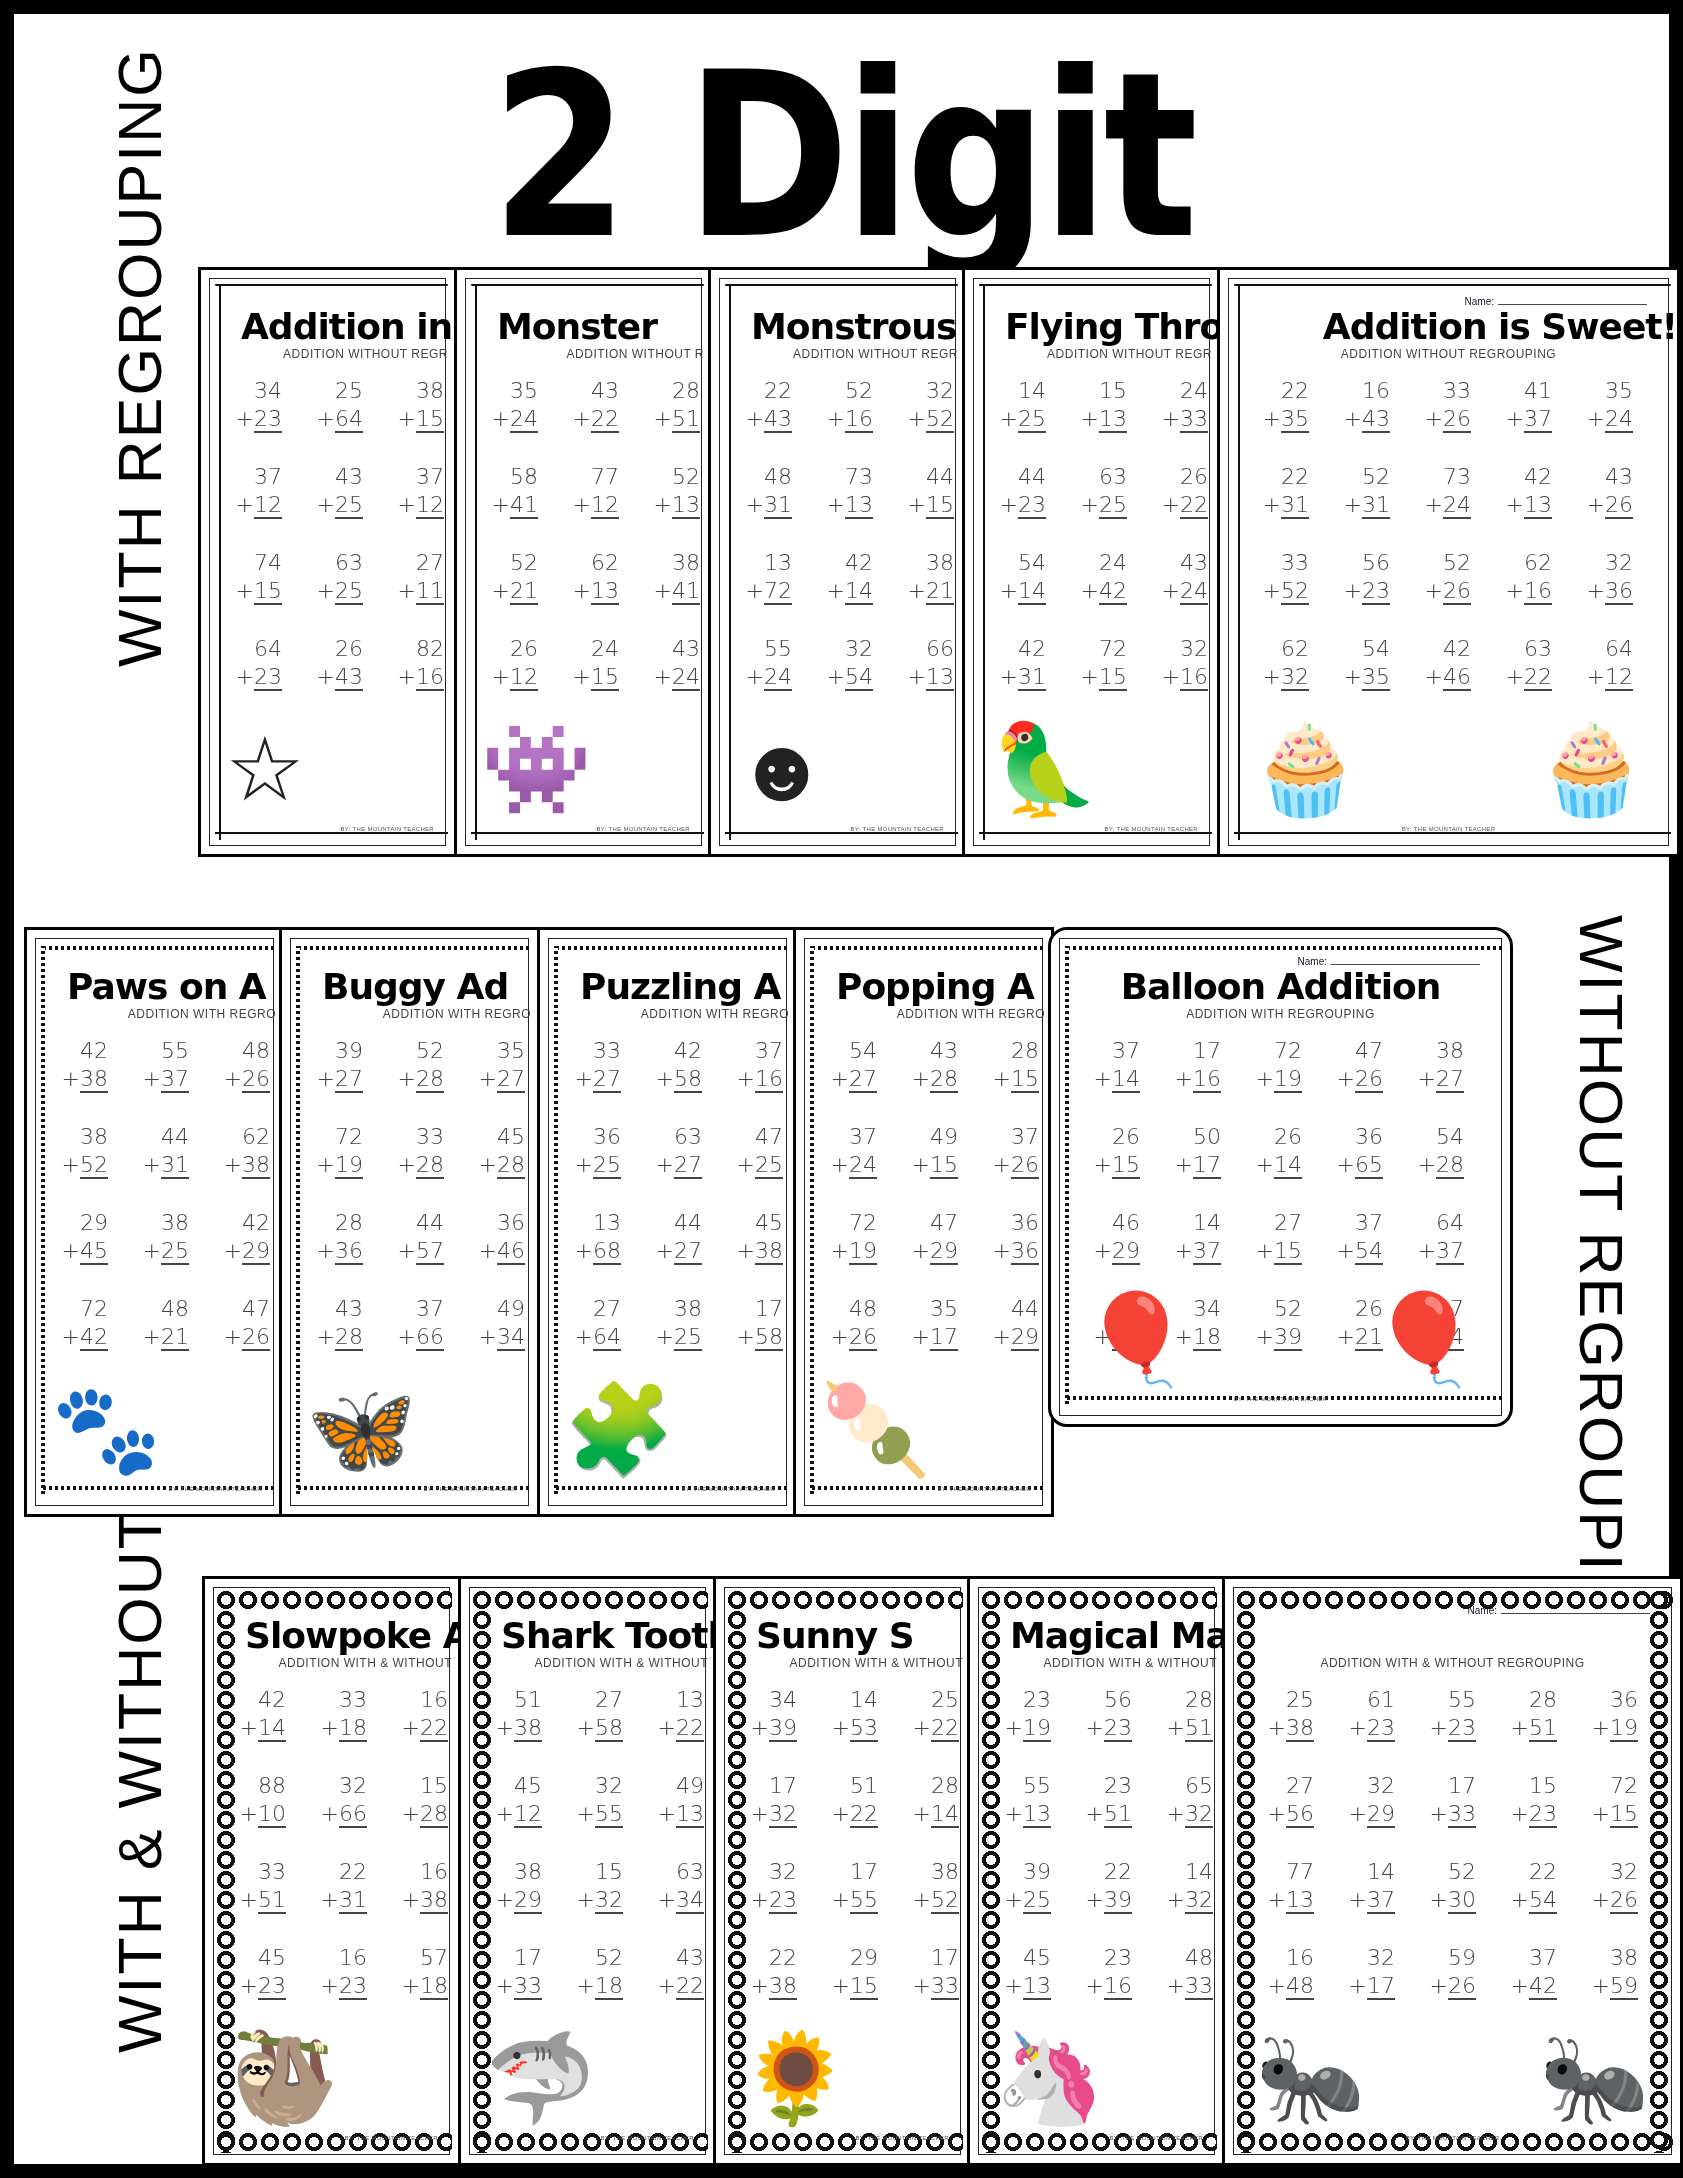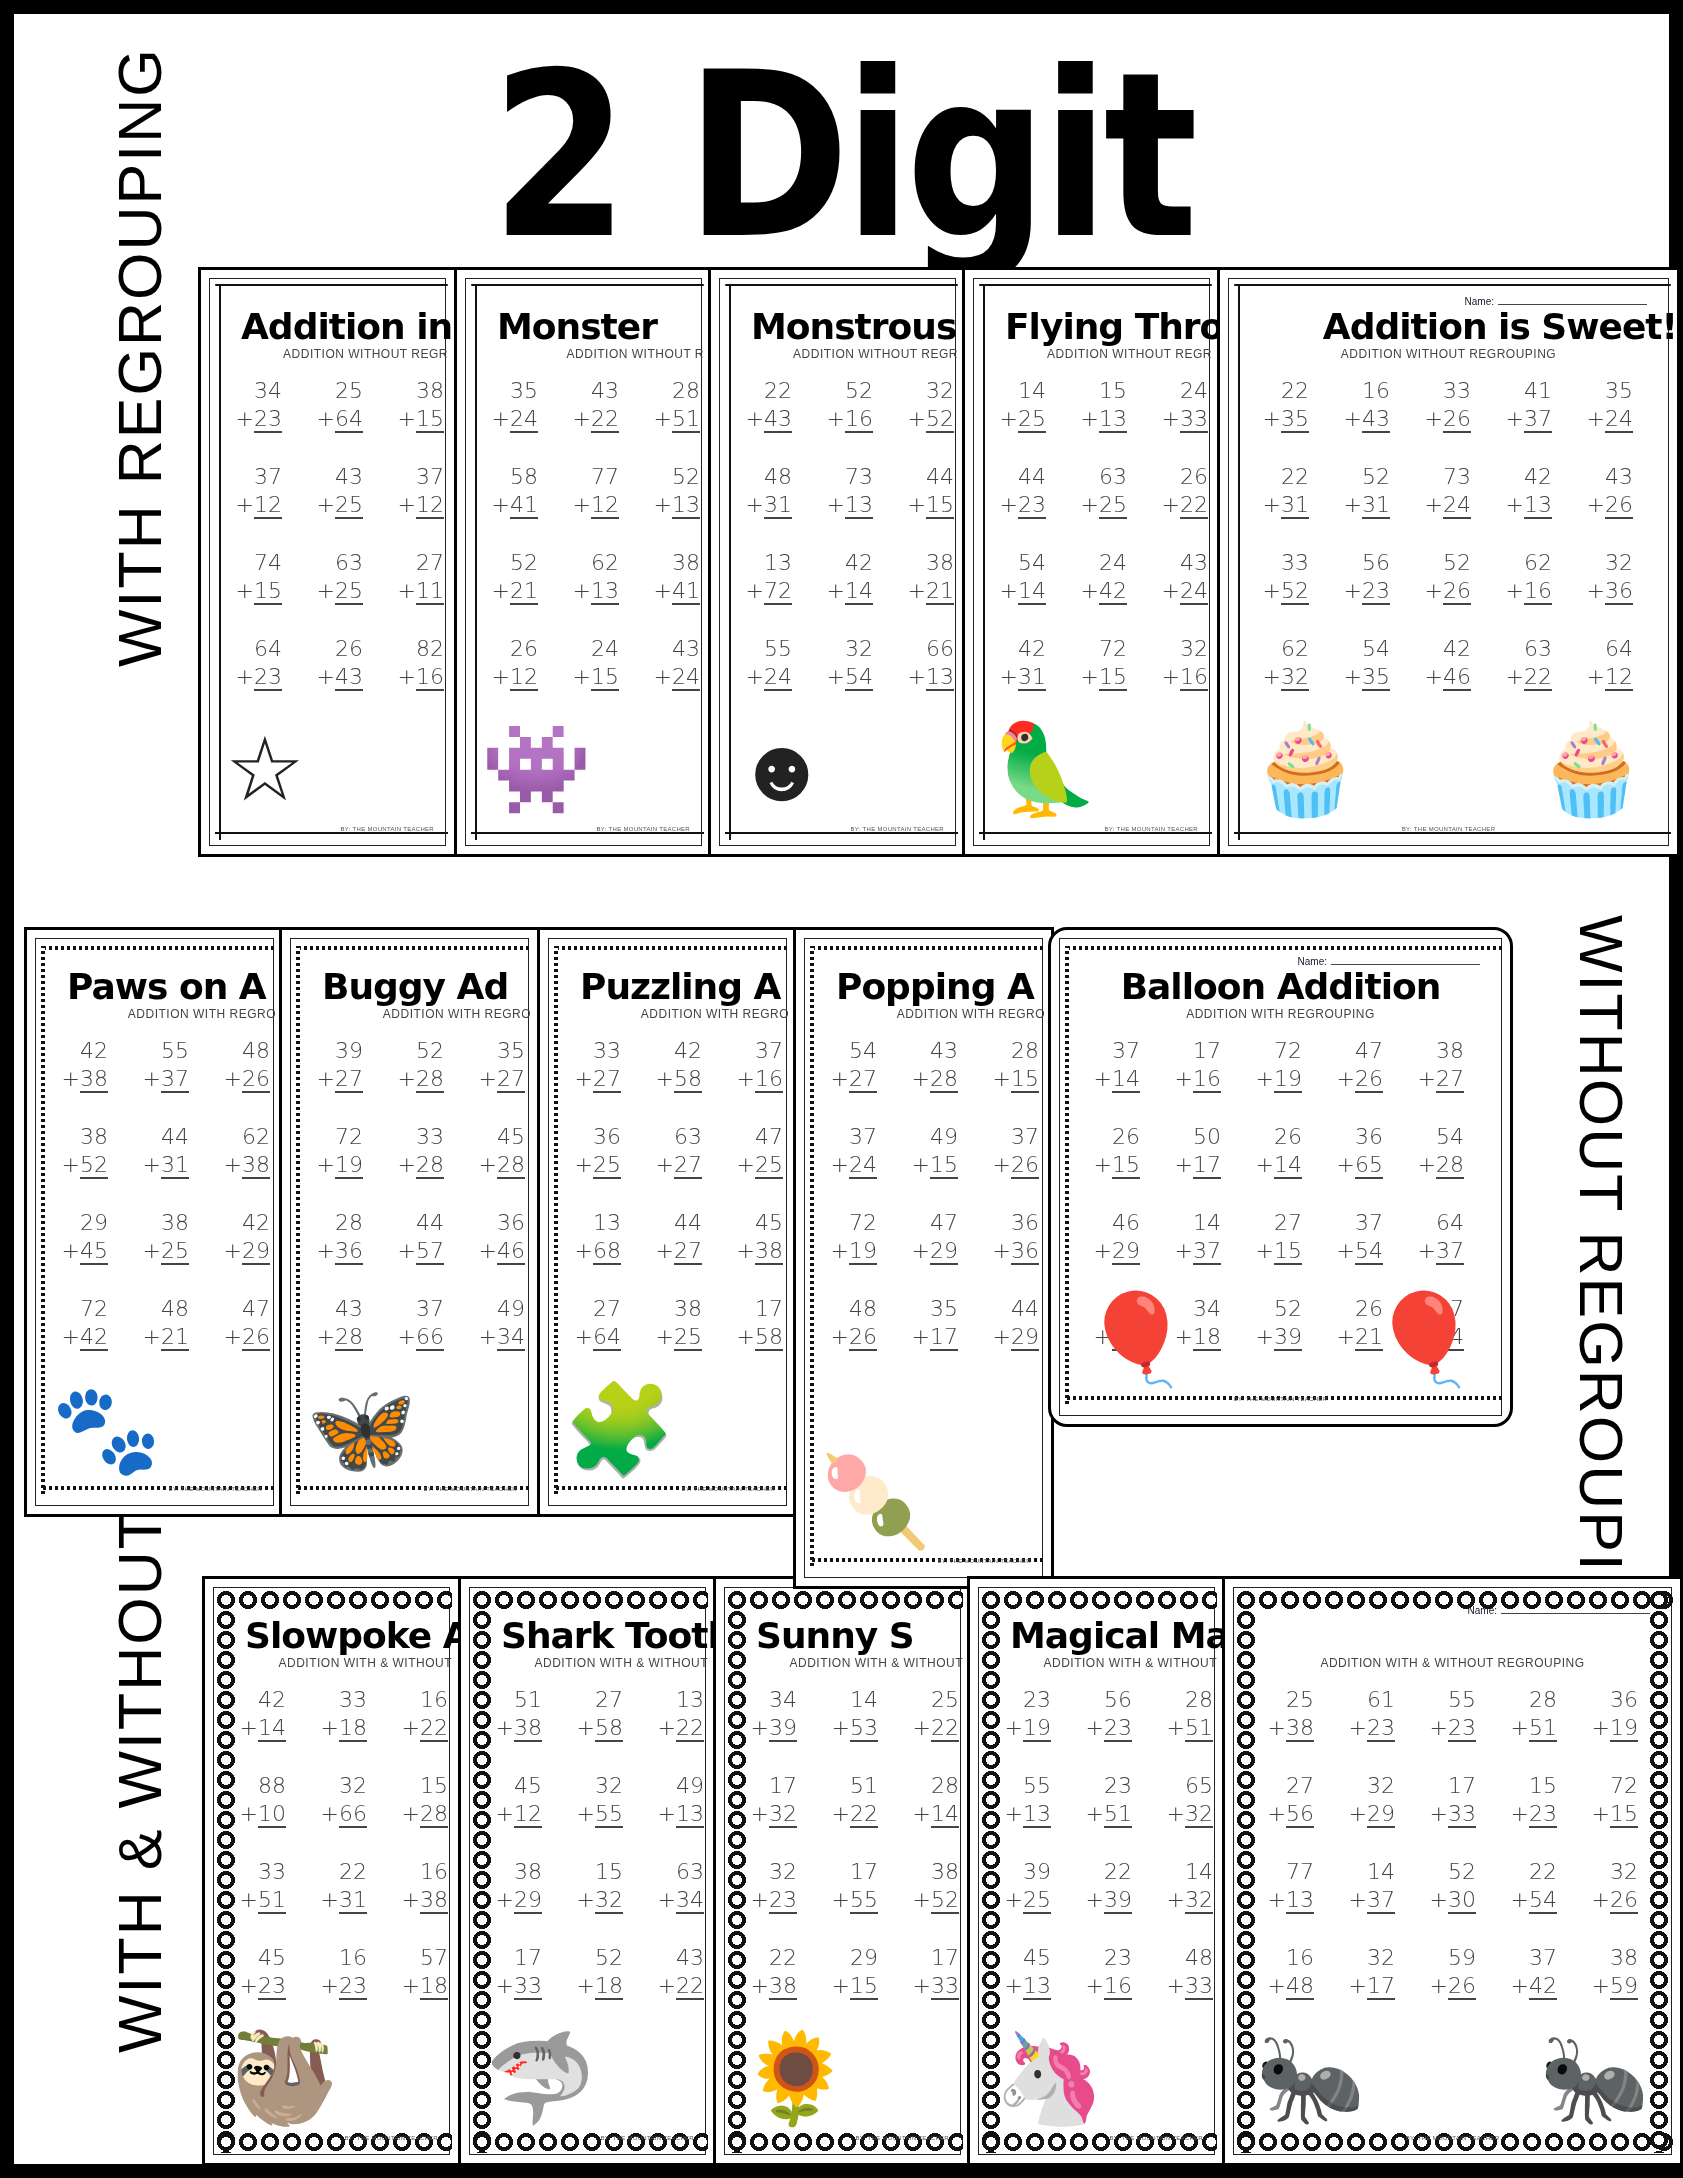--- a/index.html
+++ b/index.html
@@ -553,21 +553,21 @@
         <span class="b">+<span class="num">25</span></span>
       </div>
           <div class="prob">
         <span class="b">17</span>
         <span class="b">+<span class="num">58</span></span>
       </div>
         </div>
         <div class="clipart" style="left:24px; bottom:40px;">🧩</div>
         <div class="credit" style="">BY: THE MOUNTAIN TEACHER</div>
       </div>
-      <div class="sheet zig" style="left: 779px; top: 913px; width: 261px; height: 662px; z-index: 4;">
+      <div class="sheet zig" style="left: 779px; top: 913px; width: 261px; height: 590px; z-index: 4;">
         <div class="inner"></div>
       <div class="deco-top"></div>
       <div class="deco-left"></div>
       <div class="deco-bottom"></div>
         <div class="sheet-title" style="left:40px;">Popping A</div>
         <div class="sheet-sub" style="right:6px;">ADDITION WITH REGRO</div>
         <div class="problems" style="left:22px; top:107px; grid-template-columns: repeat(3, 81px);">
           <div class="prob">
         <span class="b">54</span>
         <span class="b">+<span class="num">27</span></span>

